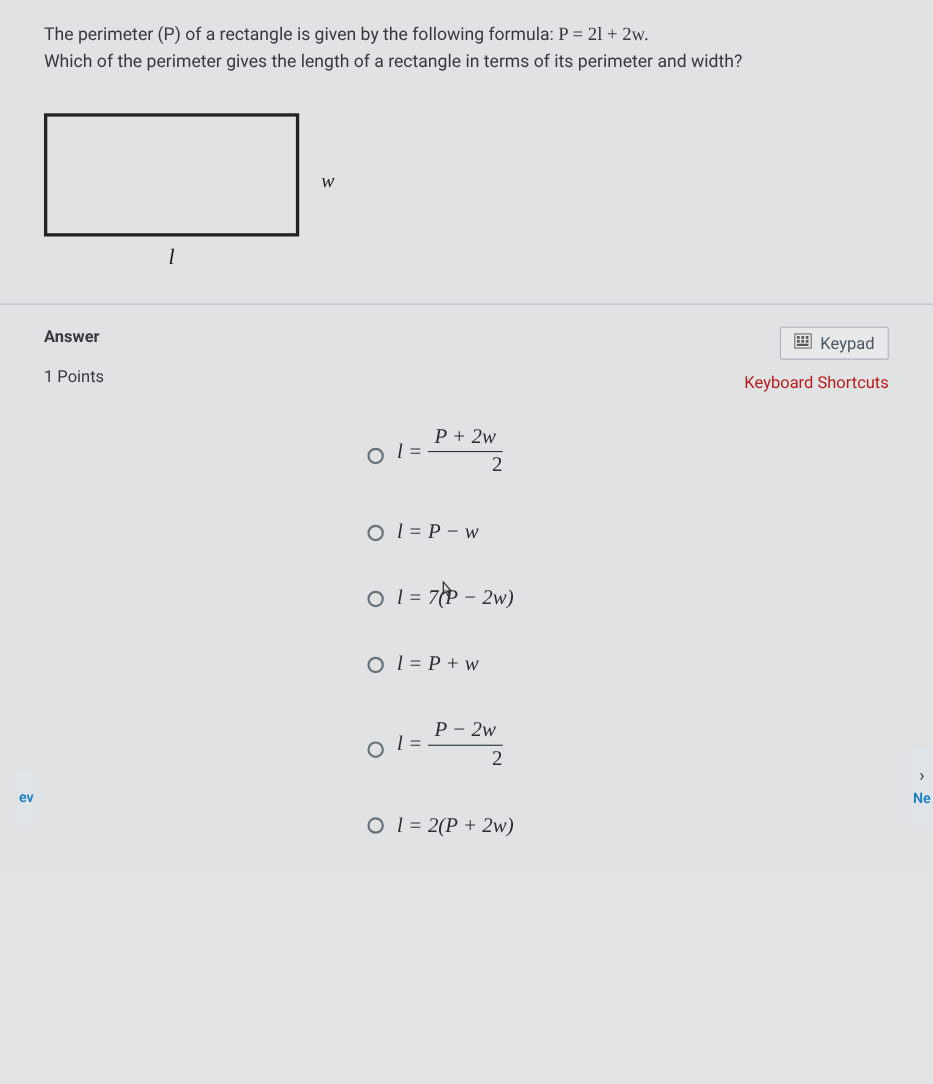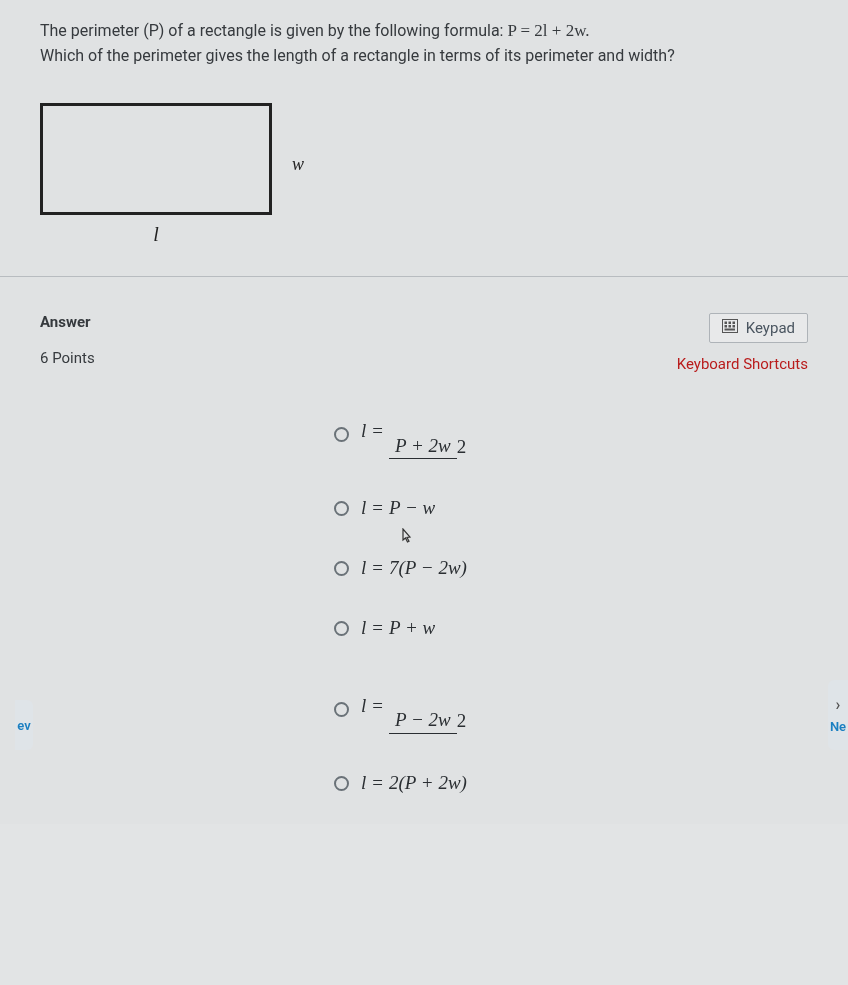--- a/index.html
+++ b/index.html
@@ -60,21 +60,21 @@
       color: #222;
     }
     .label-w {
       font-family: cursive, "Times New Roman", serif;
       font-style: italic;
       font-size: 18px;
       color: #222;
       margin-bottom: 20px;
     }
     .answer-section {
-      padding: 36px 40px 30px 40px;
+      padding: 20px 40px 30px 40px;
     }
     .answer-header {
       display: flex;
       justify-content: space-between;
       align-items: flex-start;
     }
     .answer-left {
       display: flex;
       flex-direction: column;
       gap: 18px;
@@ -154,23 +154,23 @@
     .option-row.nofrac .radio {
       margin-top: 0;
     }
     .math-expr {
       display: flex;
       align-items: center;
       gap: 6px;
     }
     .frac {
       display: inline-flex;
-      align-items: flex-start;
+      flex-direction: column;
+      align-items: flex-end;
       line-height: 1.2;
-      margin-top: 32px;
     }
     .frac .num {
       border-bottom: 1.5px solid #2a2e32;
       padding: 0 6px 1px 6px;
     }
     .frac .den {
       padding-top: 1px;
     }
     .upright {
       font-style: normal;
@@ -243,21 +243,21 @@
       <div class="label-w">w</div>
     </div>
   </div>
 
   <div class="answer-section">
     <div class="answer-header">
       <div class="answer-left">
         <div class="answer-title-row">
           <span class="answer-title">Answer</span>
         </div>
-        <div class="points">6 Points</div>
+        <div class="points">1 Points</div>
       </div>
       <div class="answer-right">
         <div class="keypad-btn">
           <span class="keypad-icon">
             <svg width="16" height="14" viewBox="0 0 16 14">
               <rect x="0.5" y="0.5" width="15" height="13" fill="none" stroke="#555" stroke-width="1"></rect>
               <rect x="2.5" y="2.5" width="2.5" height="2.5" fill="#555"></rect>
               <rect x="6.5" y="2.5" width="2.5" height="2.5" fill="#555"></rect>
               <rect x="10.5" y="2.5" width="2.5" height="2.5" fill="#555"></rect>
               <rect x="2.5" y="6" width="2.5" height="2.5" fill="#555"></rect>

